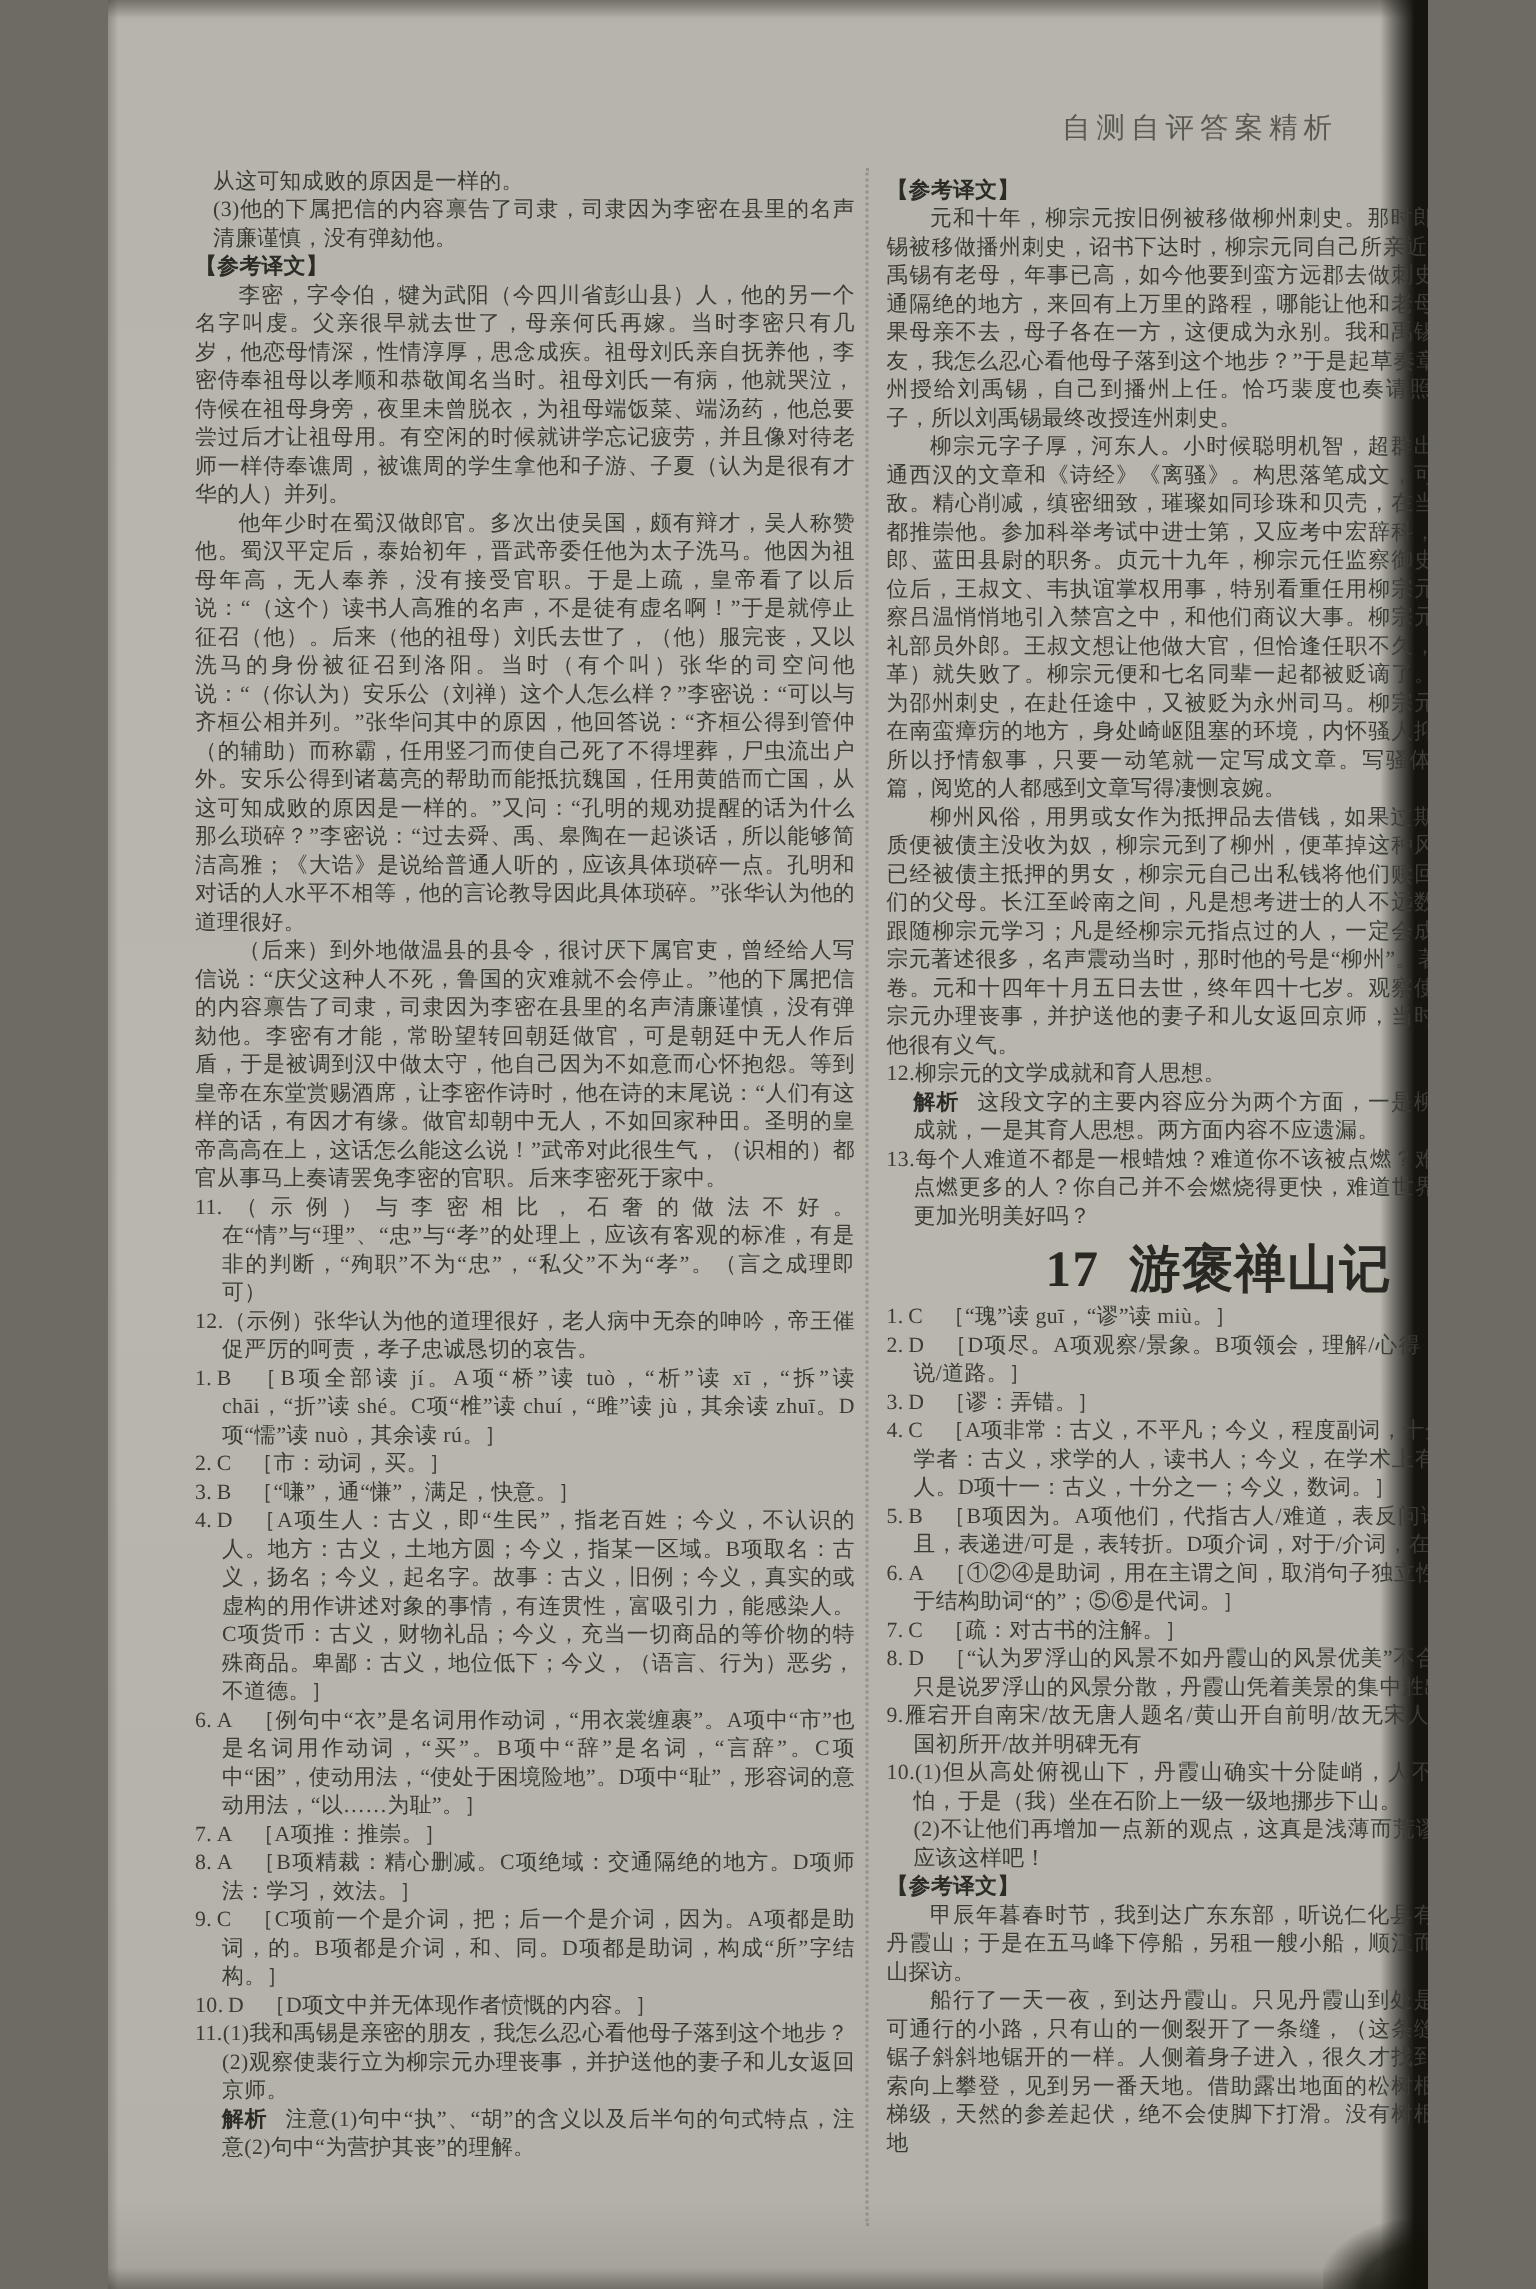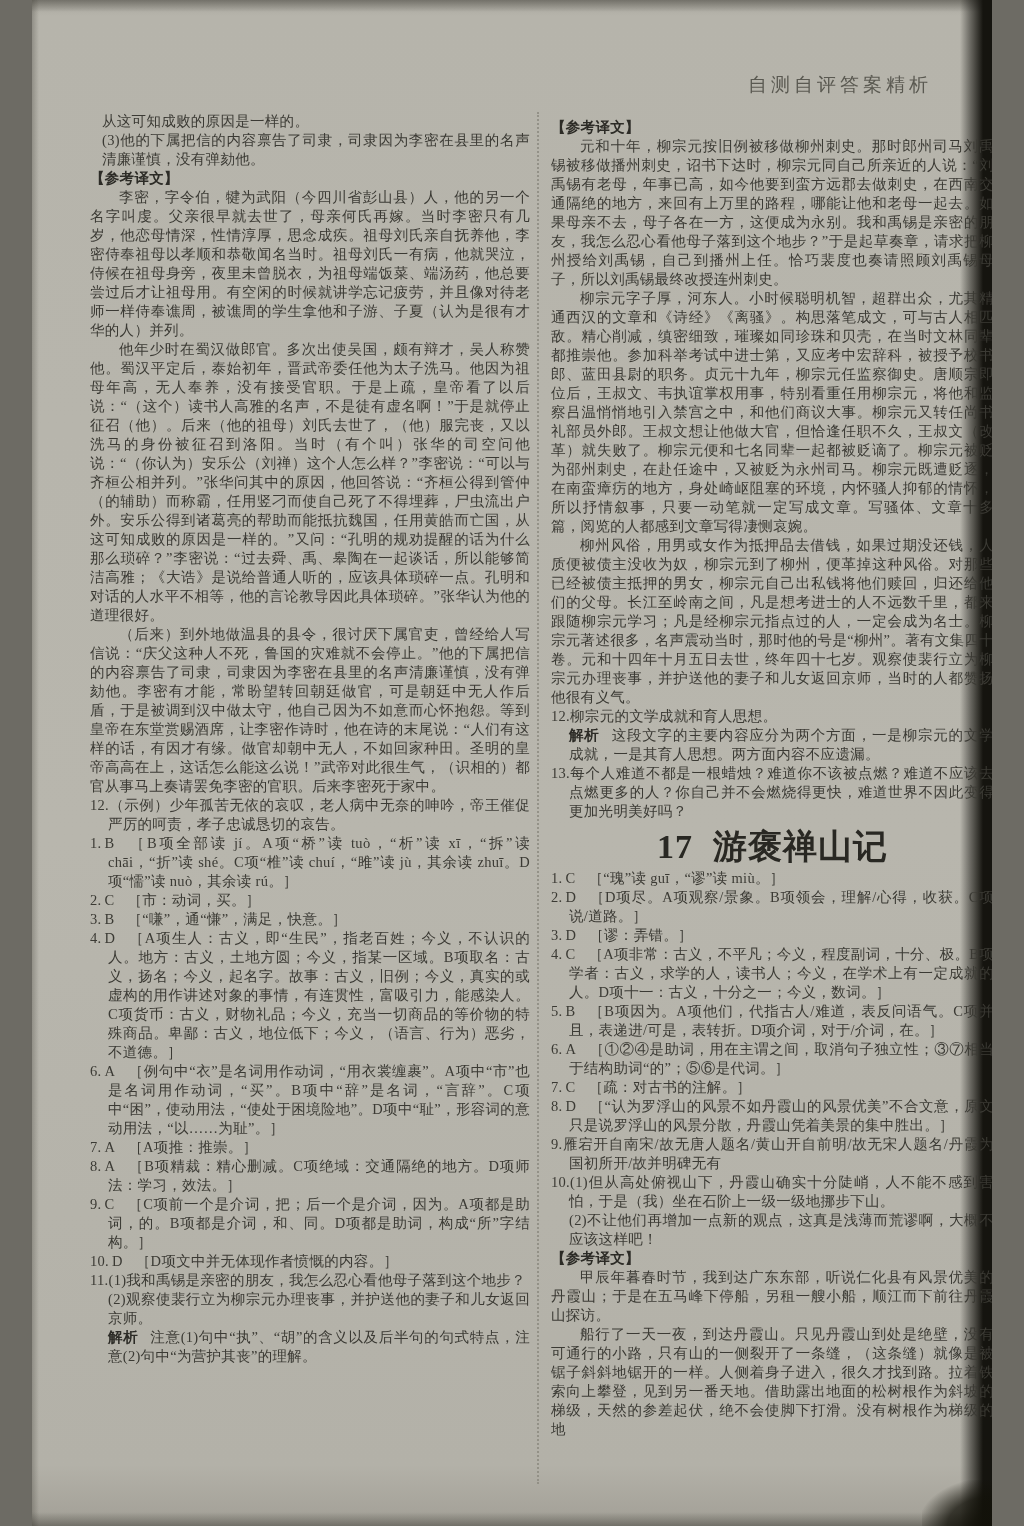--- a/index.html
+++ b/index.html
@@ -1,18 +1,18 @@
 <!DOCTYPE html>
 <html><head>
 <meta charset="utf-8">
 <style>
   html,body{margin:0;padding:0;background:#6d6b64;}
   .page{
     position:relative;
-    width:960px;height:1526px;
+    width:880px;height:1526px;
     margin:0 auto;
     background:linear-gradient(180deg,#a7a59c 0px,#b6b4ab 16px,#b8b6ad 55%,#b3b1a8 96%,#a29f96 100%);
     overflow:hidden;
     font-family:"Liberation Serif","DejaVu Serif",serif;
     color:#3b3a34;
   }
   
   .edge-top{position:absolute;left:0;top:0;width:100%;height:12px;
     background:linear-gradient(180deg,rgba(52,50,44,.45),rgba(52,50,44,0));}
   .edge-right{position:absolute;right:0;top:0;width:32px;height:100%;
@@ -71,21 +71,22 @@
 
   <div class="page-header">自测自评答案精析</div>
 
   <div class="col col-left" id="col-left">
       <div class="b-plain">从这可知成败的原因是一样的。</div>
       <div class="b-plain">(3)他的下属把信的内容禀告了司隶，司隶因为李密在县里的名声清廉谨慎，没有弹劾他。</div>
       <div class="b-label">【参考译文】</div>
       <div class="b-para">李密，字令伯，犍为武阳（今四川省彭山县）人，他的另一个名字叫虔。父亲很早就去世了，母亲何氏再嫁。当时李密只有几岁，他恋母情深，性情淳厚，思念成疾。祖母刘氏亲自抚养他，李密侍奉祖母以孝顺和恭敬闻名当时。祖母刘氏一有病，他就哭泣，侍候在祖母身旁，夜里未曾脱衣，为祖母端饭菜、端汤药，他总要尝过后才让祖母用。有空闲的时候就讲学忘记疲劳，并且像对待老师一样侍奉谯周，被谯周的学生拿他和子游、子夏（认为是很有才华的人）并列。</div>
       <div class="b-para">他年少时在蜀汉做郎官。多次出使吴国，颇有辩才，吴人称赞他。蜀汉平定后，泰始初年，晋武帝委任他为太子洗马。他因为祖母年高，无人奉养，没有接受官职。于是上疏，皇帝看了以后说：“（这个）读书人高雅的名声，不是徒有虚名啊！”于是就停止征召（他）。后来（他的祖母）刘氏去世了，（他）服完丧，又以洗马的身份被征召到洛阳。当时（有个叫）张华的司空问他说：“（你认为）安乐公（刘禅）这个人怎么样？”李密说：“可以与齐桓公相并列。”张华问其中的原因，他回答说：“齐桓公得到管仲（的辅助）而称霸，任用竖刁而使自己死了不得埋葬，尸虫流出户外。安乐公得到诸葛亮的帮助而能抵抗魏国，任用黄皓而亡国，从这可知成败的原因是一样的。”又问：“孔明的规劝提醒的话为什么那么琐碎？”李密说：“过去舜、禹、皋陶在一起谈话，所以能够简洁高雅；《大诰》是说给普通人听的，应该具体琐碎一点。孔明和对话的人水平不相等，他的言论教导因此具体琐碎。”张华认为他的道理很好。</div>
       <div class="b-para">（后来）到外地做温县的县令，很讨厌下属官吏，曾经给人写信说：“庆父这种人不死，鲁国的灾难就不会停止。”他的下属把信的内容禀告了司隶，司隶因为李密在县里的名声清廉谨慎，没有弹劾他。李密有才能，常盼望转回朝廷做官，可是朝廷中无人作后盾，于是被调到汉中做太守，他自己因为不如意而心怀抱怨。等到皇帝在东堂赏赐酒席，让李密作诗时，他在诗的末尾说：“人们有这样的话，有因才有缘。做官却朝中无人，不如回家种田。圣明的皇帝高高在上，这话怎么能这么说！”武帝对此很生气，（识相的）都官从事马上奏请罢免李密的官职。后来李密死于家中。</div>
-      <div class="b-item"><span class="it-num">12.</span><span class="it-text">（示例）少年孤苦无依的哀叹，老人病中无奈的呻吟，帝王催促严厉的呵责，孝子忠诚恳切的哀告。</span></div>
+      <div class="b-item"><span class="it-num">11.</span><span class="it-text">（示例）与李密相比，石奢的做法不好。在“情”与“理”、“忠”与“孝”的处理上，应该有客观的标准，有是非的判断，“殉职”不为“忠”，“私父”不为“孝”。（言之成理即可）</span></div>
+      <div class="b-item"><span class="it-num">12.</span><span class="it-text">（示例）张华认为他的道理很好，老人病中无奈的呻吟，帝王催促严厉的呵责，孝子忠诚恳切的哀告。</span></div>
       <div class="b-item"><span class="it-num">1.</span><span class="it-letter">B</span><span class="it-text">［B项全部读 jí。A项“桥”读 tuò，“析”读 xī，“拆”读 chāi，“折”读 shé。C项“椎”读 chuí，“雎”读 jù，其余读 zhuī。D项“懦”读 nuò，其余读 rú。］</span></div>
       <div class="b-item"><span class="it-num">2.</span><span class="it-letter">C</span><span class="it-text">［市：动词，买。］</span></div>
       <div class="b-item"><span class="it-num">3.</span><span class="it-letter">B</span><span class="it-text">［“嗛”，通“慊”，满足，快意。］</span></div>
       <div class="b-item"><span class="it-num">4.</span><span class="it-letter">D</span><span class="it-text">［A项生人：古义，即“生民”，指老百姓；今义，不认识的人。地方：古义，土地方圆；今义，指某一区域。B项取名：古义，扬名；今义，起名字。故事：古义，旧例；今义，真实的或虚构的用作讲述对象的事情，有连贯性，富吸引力，能感染人。C项货币：古义，财物礼品；今义，充当一切商品的等价物的特殊商品。卑鄙：古义，地位低下；今义，（语言、行为）恶劣，不道德。］</span></div>
       <div class="b-item"><span class="it-num">6.</span><span class="it-letter">A</span><span class="it-text">［例句中“衣”是名词用作动词，“用衣裳缠裹”。A项中“市”也是名词用作动词，“买”。B项中“辞”是名词，“言辞”。C项中“困”，使动用法，“使处于困境险地”。D项中“耻”，形容词的意动用法，“以……为耻”。］</span></div>
       <div class="b-item"><span class="it-num">7.</span><span class="it-letter">A</span><span class="it-text">［A项推：推崇。］</span></div>
       <div class="b-item"><span class="it-num">8.</span><span class="it-letter">A</span><span class="it-text">［B项精裁：精心删减。C项绝域：交通隔绝的地方。D项师法：学习，效法。］</span></div>
       <div class="b-item"><span class="it-num">9.</span><span class="it-letter">C</span><span class="it-text">［C项前一个是介词，把；后一个是介词，因为。A项都是助词，的。B项都是介词，和、同。D项都是助词，构成“所”字结构。］</span></div>
       <div class="b-item"><span class="it-num">10.</span><span class="it-letter">D</span><span class="it-text">［D项文中并无体现作者愤慨的内容。］</span></div>
       <div class="b-item"><span class="it-num">11.</span><span class="it-text">(1)我和禹锡是亲密的朋友，我怎么忍心看他母子落到这个地步？

